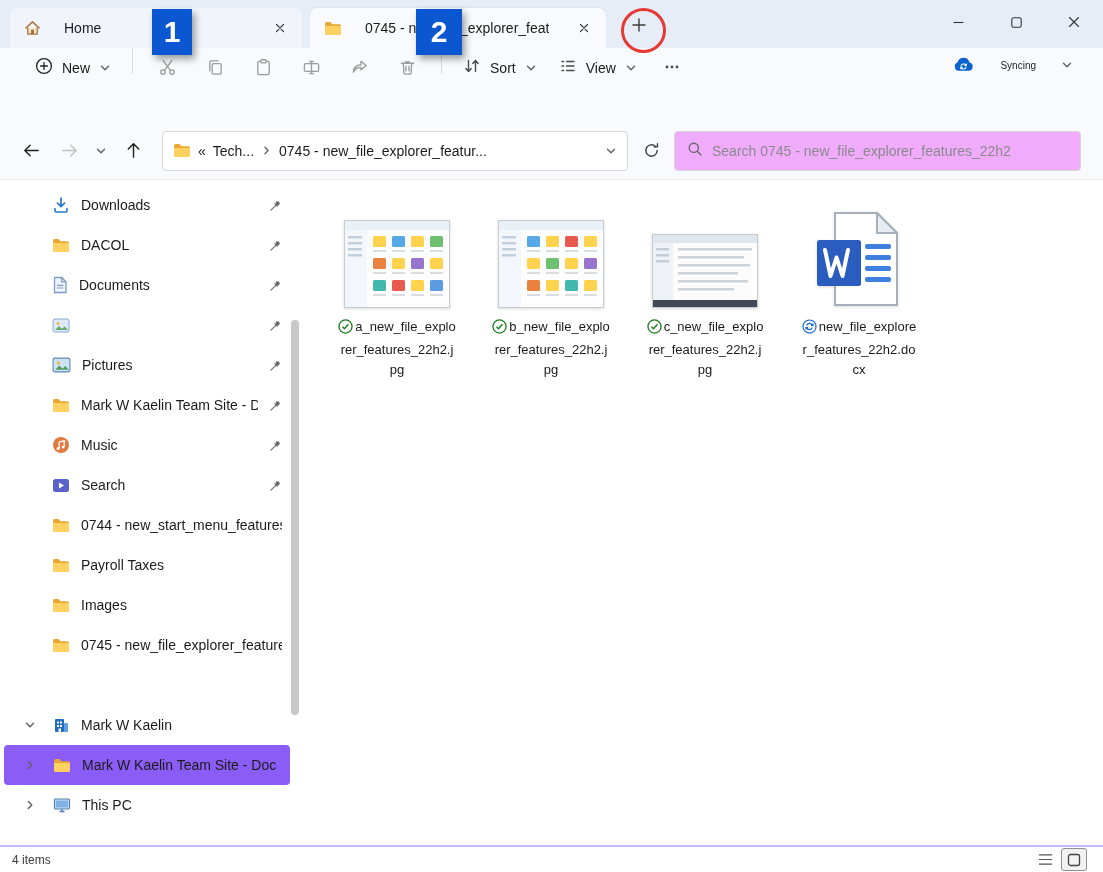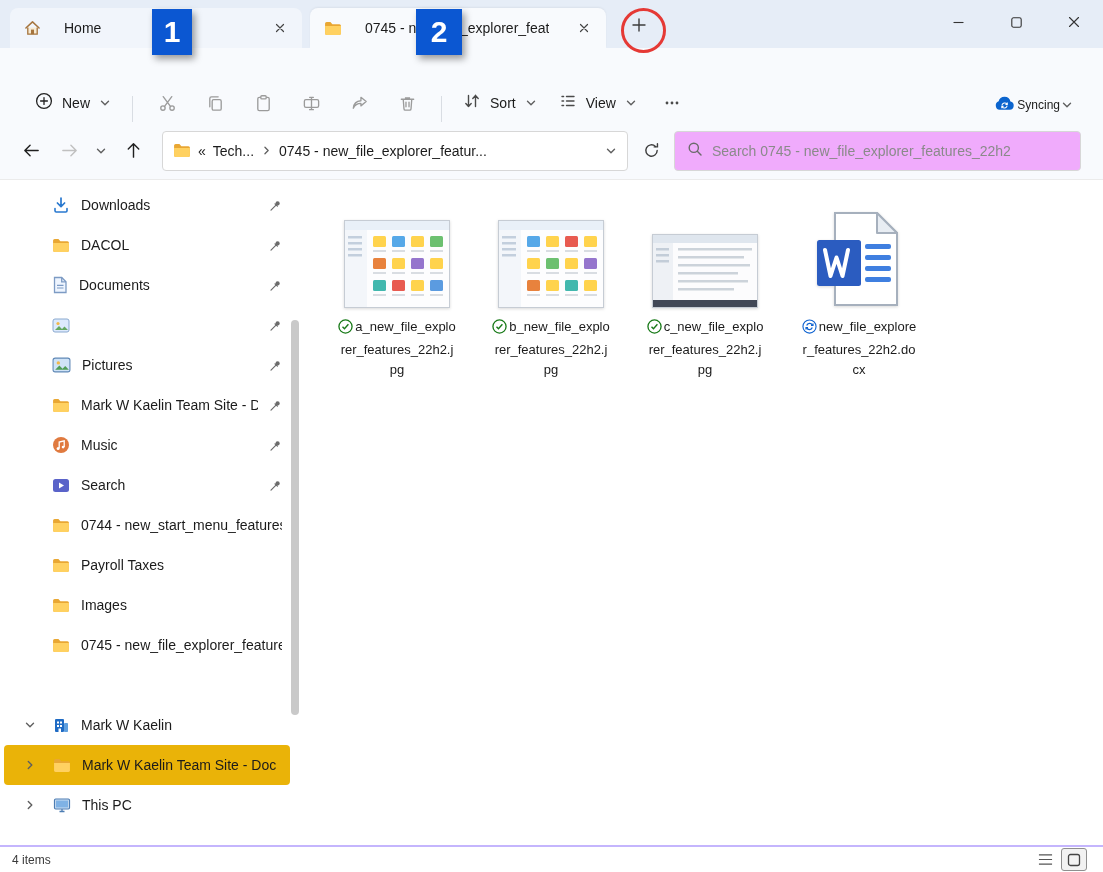--- a/index.html
+++ b/index.html
@@ -12,25 +12,25 @@
   .tab { height:40px; display:flex; align-items:center; gap:23px; padding:0 10px 0 14px; border-radius:8px 8px 0 0; font-size:14px; }
   .tab-inactive { width:292px; background:rgba(255,255,255,.45); }
   .tab-active { width:296px; margin-left:8px; background:#f8fafd; box-shadow:0 -1px 2px rgba(0,0,0,.05); }
   .tab-label { flex:1; white-space:nowrap; overflow:hidden; }
   .tab-close { width:24px; height:24px; border-radius:4px; display:flex; align-items:center; justify-content:center; }
   .newtab-btn { width:34px; height:34px; margin-left:16px; margin-bottom:4px; border-radius:5px; display:flex; align-items:center; justify-content:center; }
   .win-controls { position:absolute; top:0; right:0; height:44px; display:flex; }
   .win-btn { width:58px; height:44px; display:flex; align-items:center; justify-content:center; }
 
   
-  .toolbar { position:absolute; top:48px; left:0; right:0; height:74px; background:#f8fafd; display:flex; align-items:flex-end; padding:0 24px; }
+  .toolbar { position:absolute; top:48px; left:0; right:0; height:74px; background:#f8fafd; display:flex; align-items:flex-start; padding:0 24px; }
   .tb-btn { display:flex; align-items:center; gap:9px; padding:9px 11px; border-radius:5px; font-size:14px; }
   .tb-icon-btn { width:42px; height:38px; margin:0 3px; border-radius:5px; display:flex; align-items:center; justify-content:center; }
   .tb-sep { width:1px; height:26px; background:#d9dde3; margin:0 10px; }
-  .tb-right { margin-left:auto; display:flex; align-items:center; gap:1px; padding:8px 6px; font-size:12px; }
+  .tb-right { margin-left:auto; display:flex; align-items:center; gap:25px; padding:8px 6px; font-size:10px; }
   .chev { display:inline-flex; color:#5f5f5f; }
 
   
   .navrow { position:absolute; top:122px; left:0; right:0; height:58px; background:#f8fafd; border-bottom:1px solid #ebebeb; display:flex; align-items:center; padding:0 12px; }
   .nav-btn { width:38px; height:36px; display:flex; align-items:center; justify-content:center; border-radius:5px; }
   .nav-btn.small { width:26px; }
   .addressbar { width:466px; height:40px; margin-left:10px; background:#fff; border:1px solid #d7d7d7; border-radius:4px; display:flex; align-items:center; padding:0 10px; gap:7px; font-size:14px; }
   .crumb { white-space:nowrap; }
   .addr-spacer { flex:1; }
   .refresh { width:38px; height:36px; margin:0 4px; display:flex; align-items:center; justify-content:center; }
@@ -38,21 +38,21 @@
   .searchbox input { flex:1; border:none; outline:none; background:transparent; font-size:14px; font-family:inherit; color:#333; }
   .searchbox input::placeholder { color:#8a8a8a; }
 
   
   .sidebar { position:absolute; top:180px; left:0; width:302px; bottom:27px; background:#fff; overflow:hidden; padding-top:5px; }
   .side-item { height:40px; display:flex; align-items:center; gap:11px; padding:0 8px 0 48px; margin:0 12px 0 4px; border-radius:4px; font-size:14px; position:relative; }
   .side-item .si-label { white-space:nowrap; overflow:hidden; flex:1; }
   .side-item .pin { margin-left:auto; display:flex; flex:none; }
   .tree-item { padding-left:14px; }
   .tree-item .tw { width:24px; display:flex; justify-content:center; flex:none; color:#5f5f5f; }
-  .tree-item.selected { background:#eab308; }
+  .tree-item.selected { background:#8b5cf6; }
   .side-spacer { height:40px; }
   .side-scrollbar { position:absolute; right:3px; top:140px; width:8px; height:395px; background:#c9c9c9; border-radius:4px; }
   .si-icon { display:flex; flex:none; }
 
   
   .main { position:absolute; top:180px; left:302px; right:0; bottom:27px; background:#fff; padding:36px 0 0 20px; display:flex; flex-wrap:wrap; align-content:flex-start; }
   .file-item { width:150px; margin-right:4px; display:flex; flex-direction:column; align-items:center; }
   .thumb { height:92px; display:flex; align-items:flex-end; justify-content:center; }
   .thumb svg { filter:drop-shadow(0 1px 1.5px rgba(0,0,0,.15)); }
   .file-label { margin-top:9px; width:118px; font-size:13px; line-height:1.55; text-align:center; word-break:break-all; color:#1b1b1b; }

